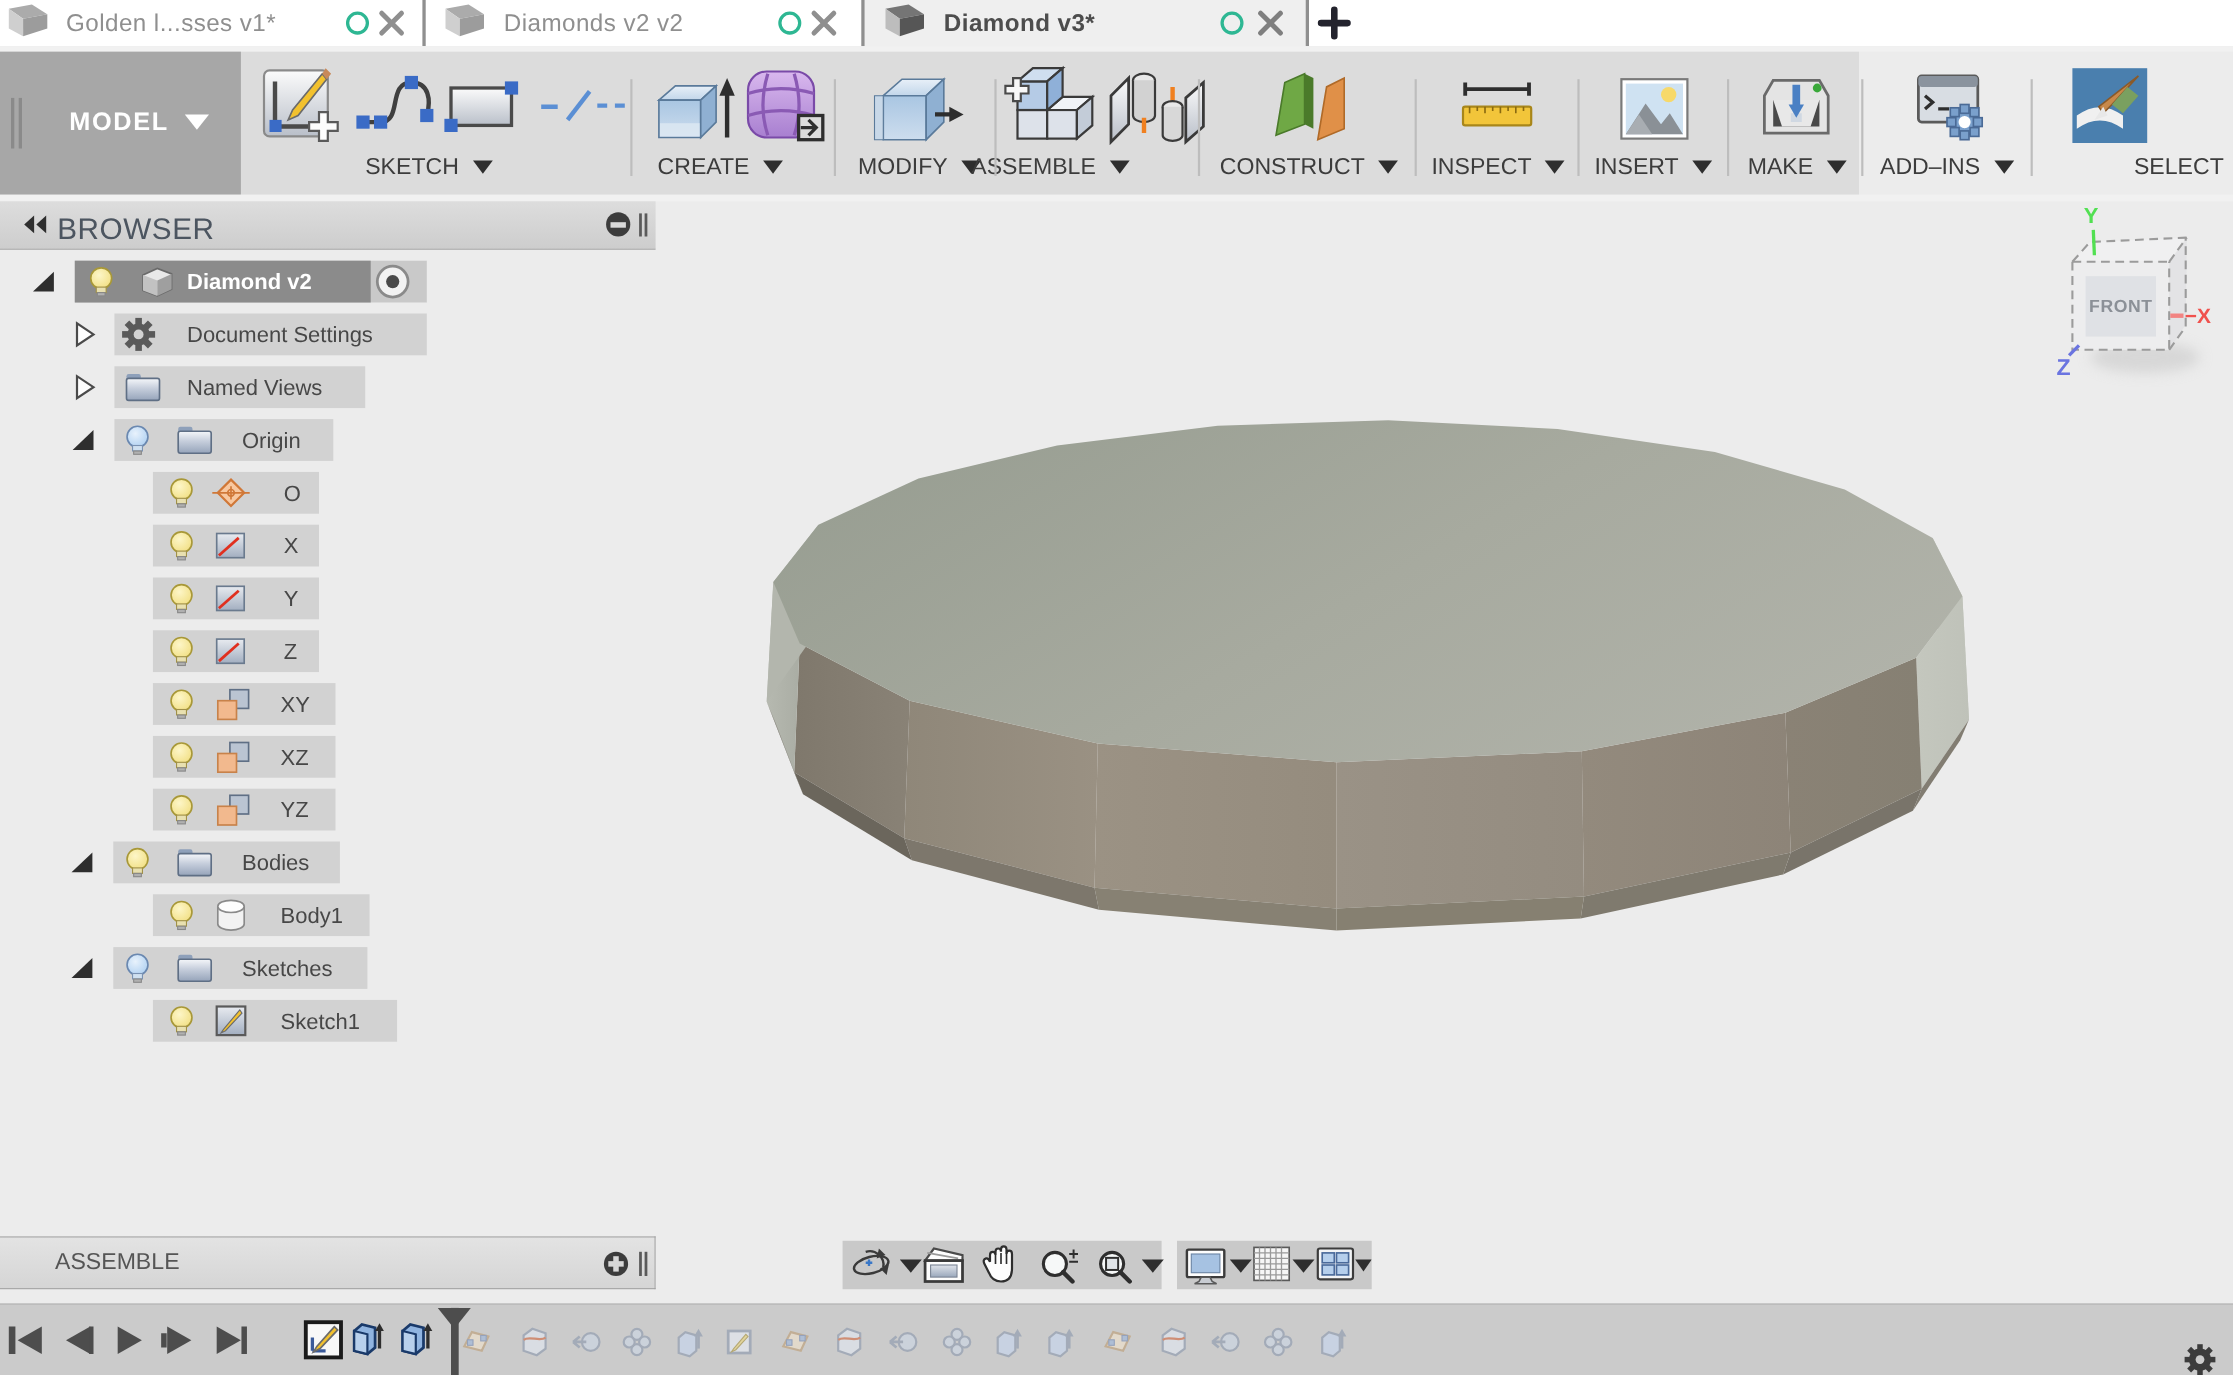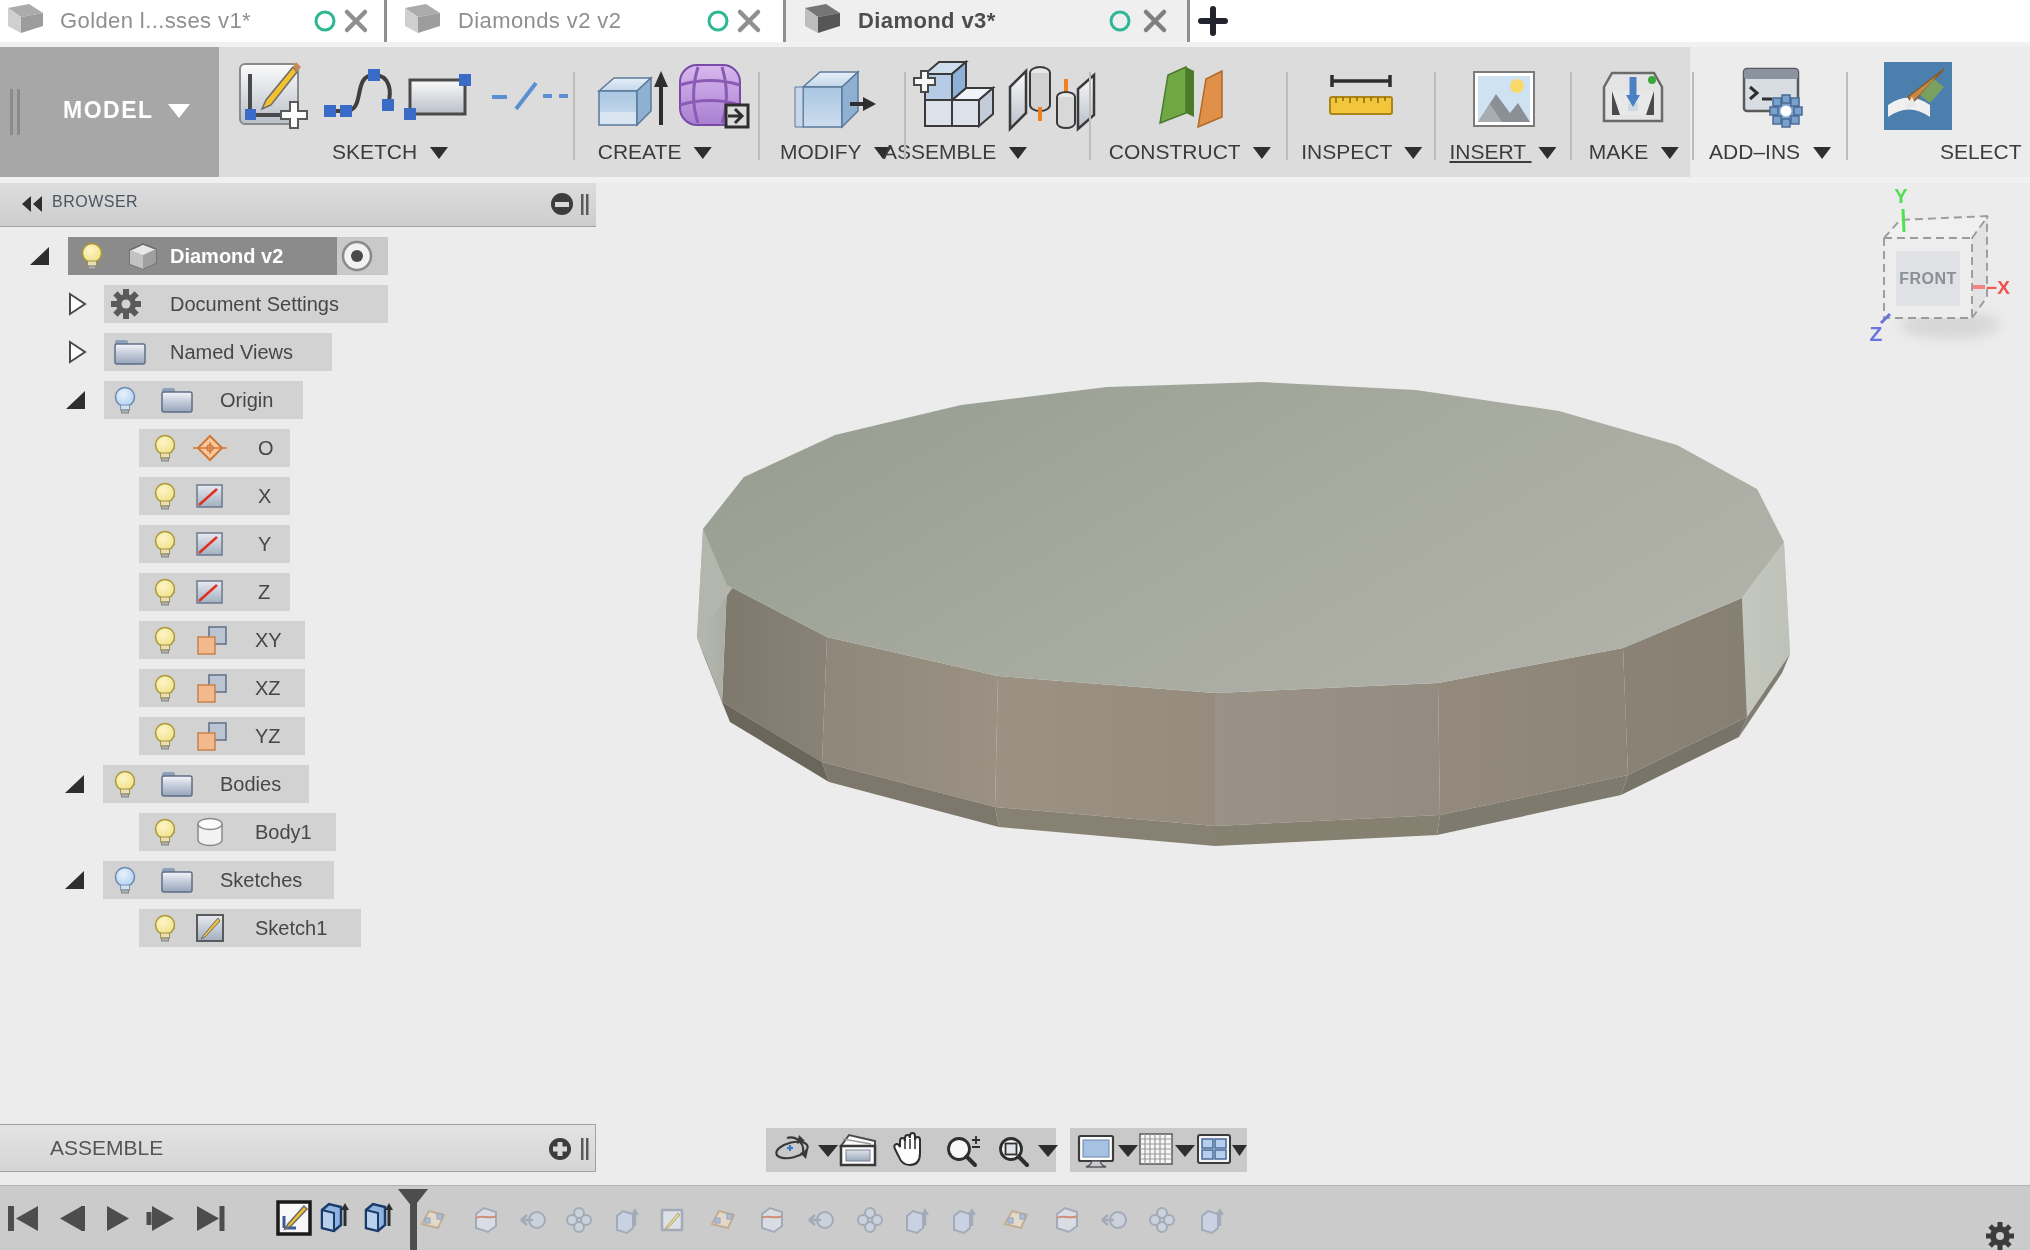--- a/index.html
+++ b/index.html
@@ -16,21 +16,21 @@
 #modelbox .grip{position:absolute;left:10px;top:42px;width:3px;height:46px;background:#8a8a8a;}
 #modelbox .grip2{left:17px;}
 #modelbox .mtxt{position:absolute;left:63px;top:50px;color:#fff;font-size:23px;font-weight:bold;letter-spacing:1.5px;}
 .glabel{position:absolute;top:93px;font-size:21px;color:#3c3c3c;white-space:nowrap;text-align:center;}
 .gsep{position:absolute;top:25px;width:2px;height:88px;background:#bdbdbd;}
 .dn{display:inline-block;width:0;height:0;border-left:9px solid transparent;border-right:9px solid transparent;border-top:12px solid #2e2e2e;margin-left:7px;}
 .dnw{border-top-color:#fff;}
 #strip2{left:0;top:177px;width:2030px;height:6px;background:#f1f1f1;}
 
 #bheader{left:0;top:183px;width:596px;height:44px;background:linear-gradient(#dddddd,#cdcdcd);border-bottom:1px solid #a2a2a2;box-sizing:border-box;}
-#bheader .btxt{position:absolute;left:52px;top:10px;font-size:16px;color:#4c5560;letter-spacing:0.5px;}
+#bheader .btxt{position:absolute;left:52px;top:10px;font-size:27px;color:#4c5560;letter-spacing:0.5px;}
 
 #comments{left:0;top:1124px;width:596px;height:48px;background:linear-gradient(#e3e3e3,#d5d5d5);border:1px solid #a2a2a2;border-left:none;box-sizing:border-box;}
 #comments .ctxt{position:absolute;left:50px;top:11px;font-size:21px;color:#555;}
 
 .navbox{position:absolute;top:1128px;height:44px;background:#c9c9c9;}
 
 #timeline{left:0;top:1185px;width:2030px;height:65px;background:#cbcbcb;border-top:1px solid #b3b3b3;box-sizing:border-box;}
 </style>
 </head>
 <body>
@@ -229,21 +229,21 @@
       <path d="M1912 50 L1904 62 L1916 58 Z" fill="#e8e8e8"></path>
       <path d="M1920 48 L1930 56 L1944 40 L1934 32 Z" fill="#7aa060"></path>
     </g>
   </svg>
   <div class="glabel" style="left:390px;transform:translateX(-50%);">SKETCH <span class="dn"></span></div>
   <div class="glabel" style="left:655px;transform:translateX(-50%);">CREATE <span class="dn"></span></div>
   <div class="glabel" style="left:836px;transform:translateX(-50%);">MODIFY <span class="dn"></span></div>
   <div class="glabel" style="left:955px;transform:translateX(-50%);">ASSEMBLE <span class="dn"></span></div>
   <div class="glabel" style="left:1190px;transform:translateX(-50%);">CONSTRUCT <span class="dn"></span></div>
   <div class="glabel" style="left:1362px;transform:translateX(-50%);">INSPECT <span class="dn"></span></div>
-  <div class="glabel" style="left:1503px;transform:translateX(-50%);text-decoration:underline;">INSERT <span class="dn"></span></div>
+  <div class="glabel" style="left:1503px;transform:translateX(-50%);">INSERT <span class="dn"></span></div>
   <div class="glabel" style="left:1634px;transform:translateX(-50%);">MAKE <span class="dn"></span></div>
   <div class="glabel" style="left:1770px;transform:translateX(-50%);">ADD–INS <span class="dn"></span></div>
   <div class="glabel" style="left:1996px;transform:translateX(-50%);">SELECT <span class="dn"></span></div>
   <div class="gsep" style="left:573px;"></div>
   <div class="gsep" style="left:758px;"></div>
   <div class="gsep" style="left:904px;"></div>
   <div class="gsep" style="left:1089px;"></div>
   <div class="gsep" style="left:1286px;"></div>
   <div class="gsep" style="left:1434px;"></div>
   <div class="gsep" style="left:1570px;"></div>

